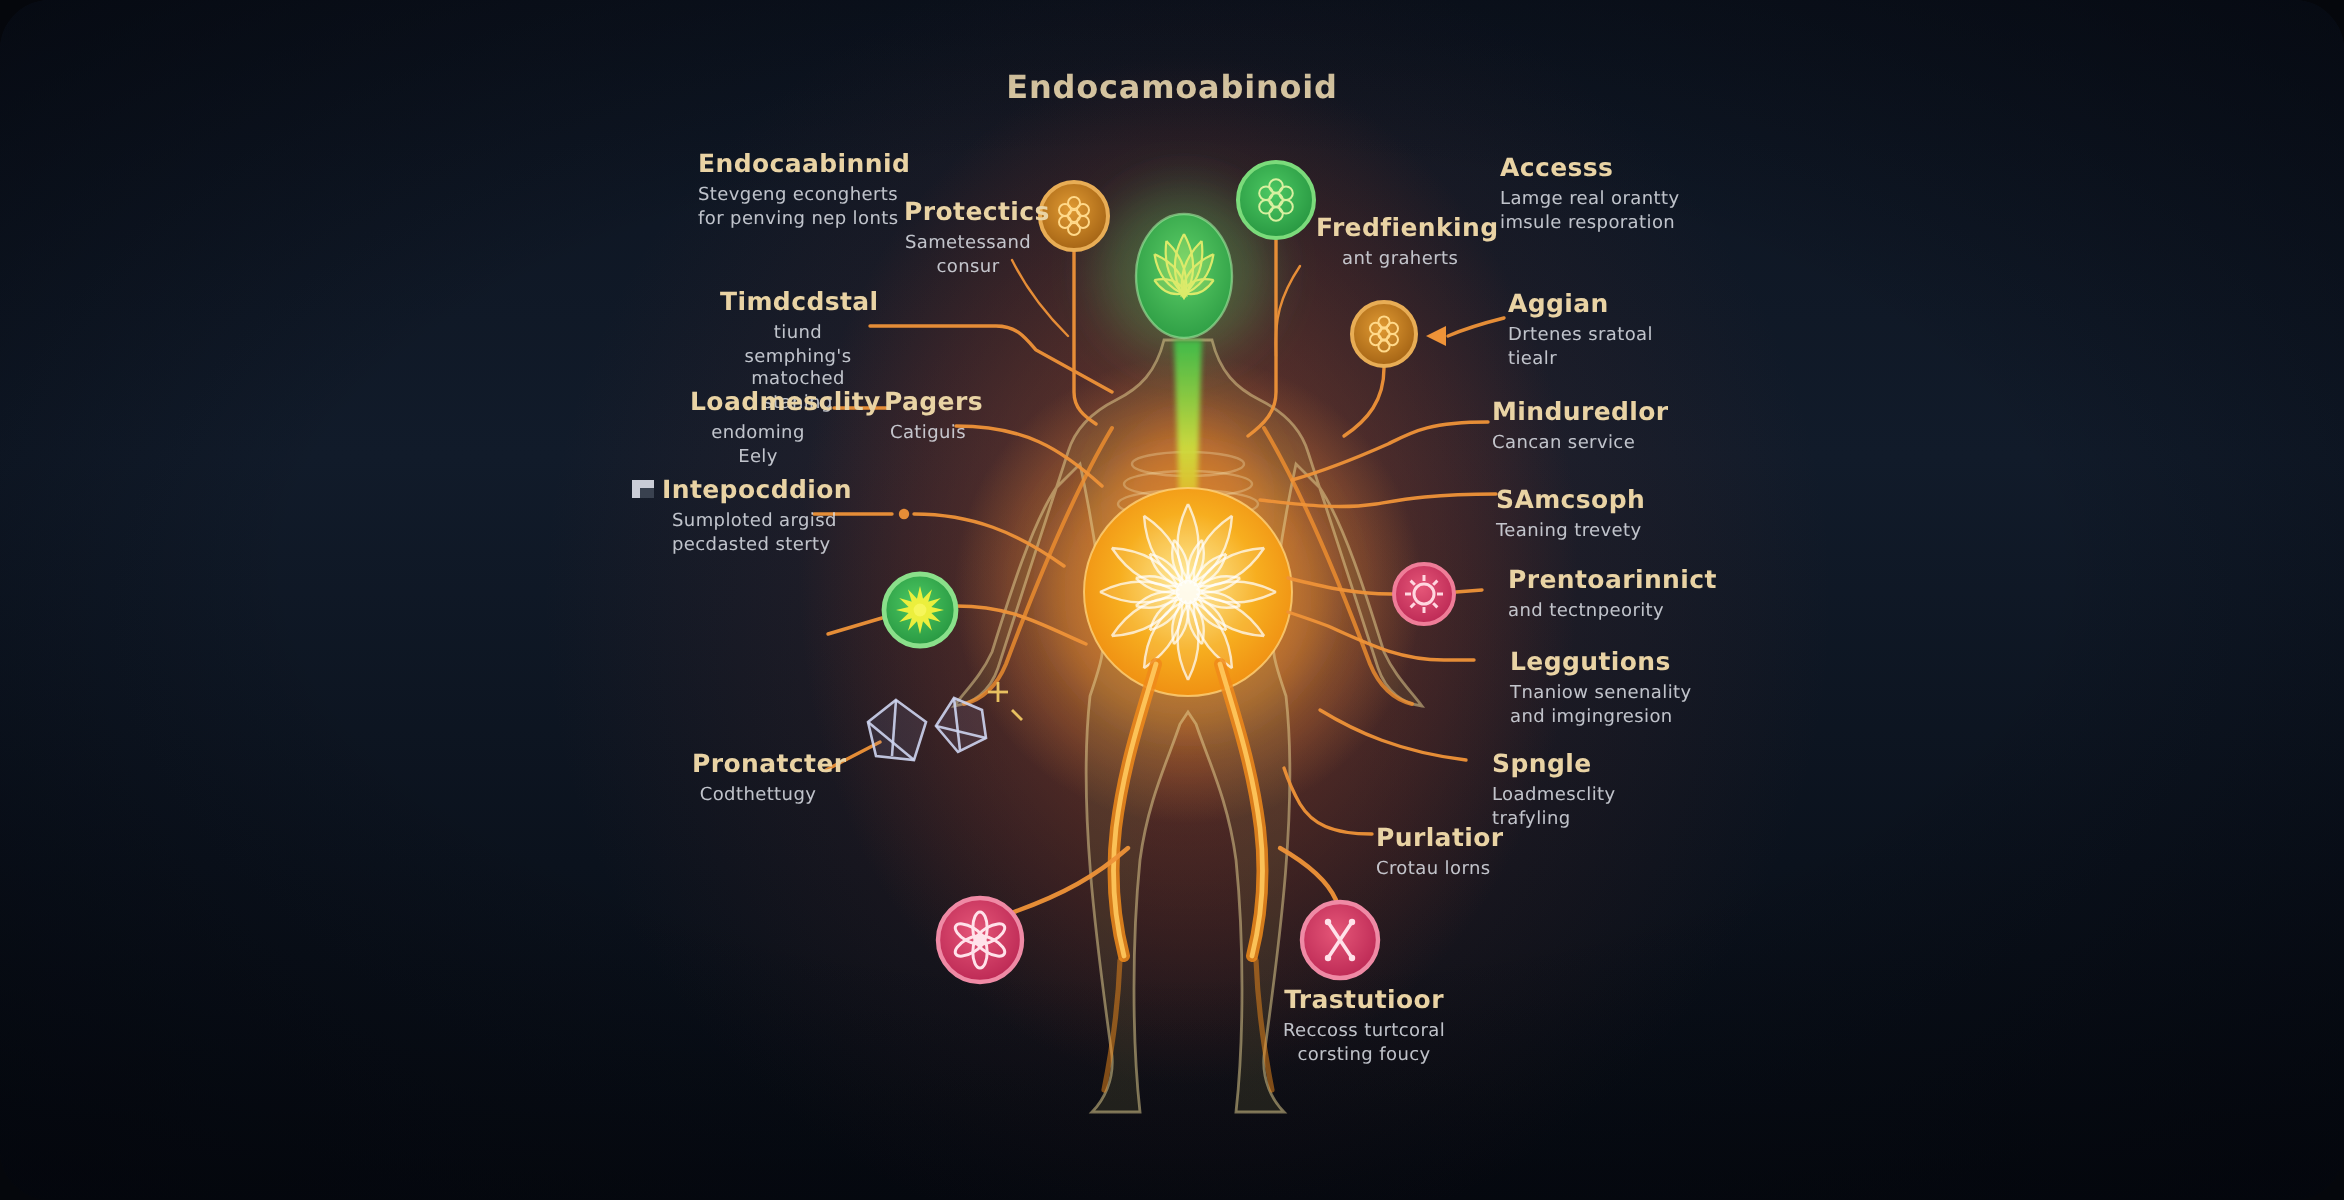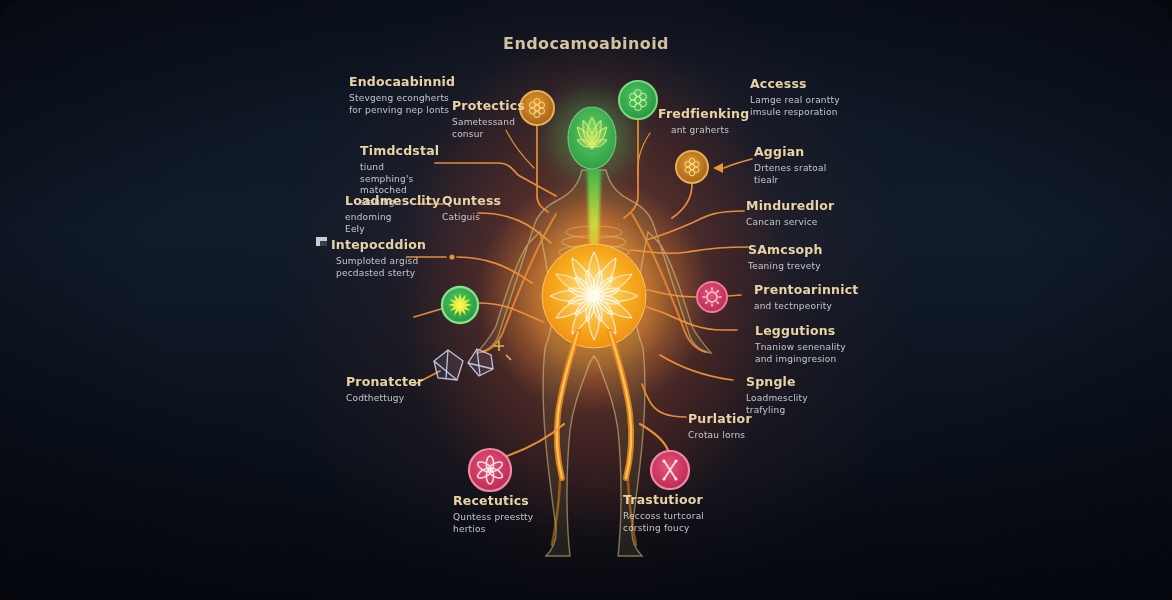--- a/index.html
+++ b/index.html
@@ -17,24 +17,24 @@
     content:"";position:absolute;inset:0;pointer-events:none;
     background:radial-gradient(ellipse 72% 66% at 50% 47%, rgba(0,0,0,0) 52%, rgba(2,4,10,0.62) 100%);
   }
   .title{
     position:absolute;top:34px;left:50%;transform:translateX(-50%);
     color:#ecd9b0;font-size:16px;font-weight:600;letter-spacing:.4px;white-space:nowrap;
   }
   .label{position:absolute;z-index:5;}
   .label .t{display:block;font-weight:bold;font-size:12.5px;color:#e9d3a4;letter-spacing:.2px;white-space:nowrap;}
   .label .s{display:block;font-size:9px;color:rgba(222,226,233,0.85);white-space:pre-line;line-height:1.3;margin-top:4px;letter-spacing:.2px;}
-  .c{text-align:left;}
+  .c{text-align:center;}
   .bullet{display:inline-block;width:11px;height:9px;background:#c9ccd6;position:relative;margin-right:4px;vertical-align:1px;}
   .bullet::after{content:"";position:absolute;right:0;bottom:0;width:7px;height:5px;background:#39414f;}
-  .row{display:flex;align-items:flex-start;}
+  .row{display:flex;align-items:center;}
   svg{position:absolute;inset:0;z-index:2;}
 </style>
 </head>
 <body>
 
 <div id="canvas">
 
   <svg viewBox="0 0 1172 600" width="1172" height="600">
     <defs>
       <radialGradient id="gHead" cx="50%" cy="42%" r="65%">
@@ -311,40 +311,35 @@
   <div class="label c" style="left:360px;top:143px;width:78px">
     <span class="t">Timdcdstal</span>
     <span class="s">tiund semphing's
 matoched staning</span>
   </div>
   <div class="label c" style="left:345px;top:193px;width:68px">
     <span class="t">Loadmesclity</span>
     <span class="s">endoming Eely</span>
   </div>
   <div class="label c" style="left:442px;top:193px;width:44px">
-    <span class="t">Quntess</span>
+    <span class="t">Pagers</span>
     <span class="s">Catiguis</span>
   </div>
   <div class="label" style="left:316px;top:237px">
     <div class="row">
       <span class="bullet"></span>
       <span class="t">Intepocddion</span>
     </div>
     <span class="s" style="margin-left:20px">Sumploted argisd
 pecdasted sterty</span>
   </div>
   <div class="label c" style="left:346px;top:374px;width:66px">
     <span class="t">Pronatcter</span>
     <span class="s">Codthettugy</span>
   </div>
-  <div class="label c" style="left:453px;top:493px;width:100px">
-    <span class="t">Recetutics</span>
-    <span class="s">Quntess preestty
-hertios</span>
-  </div>
 
   <div class="label" style="left:750px;top:76px">
     <span class="t">Accesss</span>
     <span class="s">Lamge real orantty
 imsule resporation</span>
   </div>
   <div class="label" style="left:658px;top:106px">
     <span class="t">Fredfienking</span>
     <span class="s" style="margin-left:13px">ant graherts</span>
   </div>

